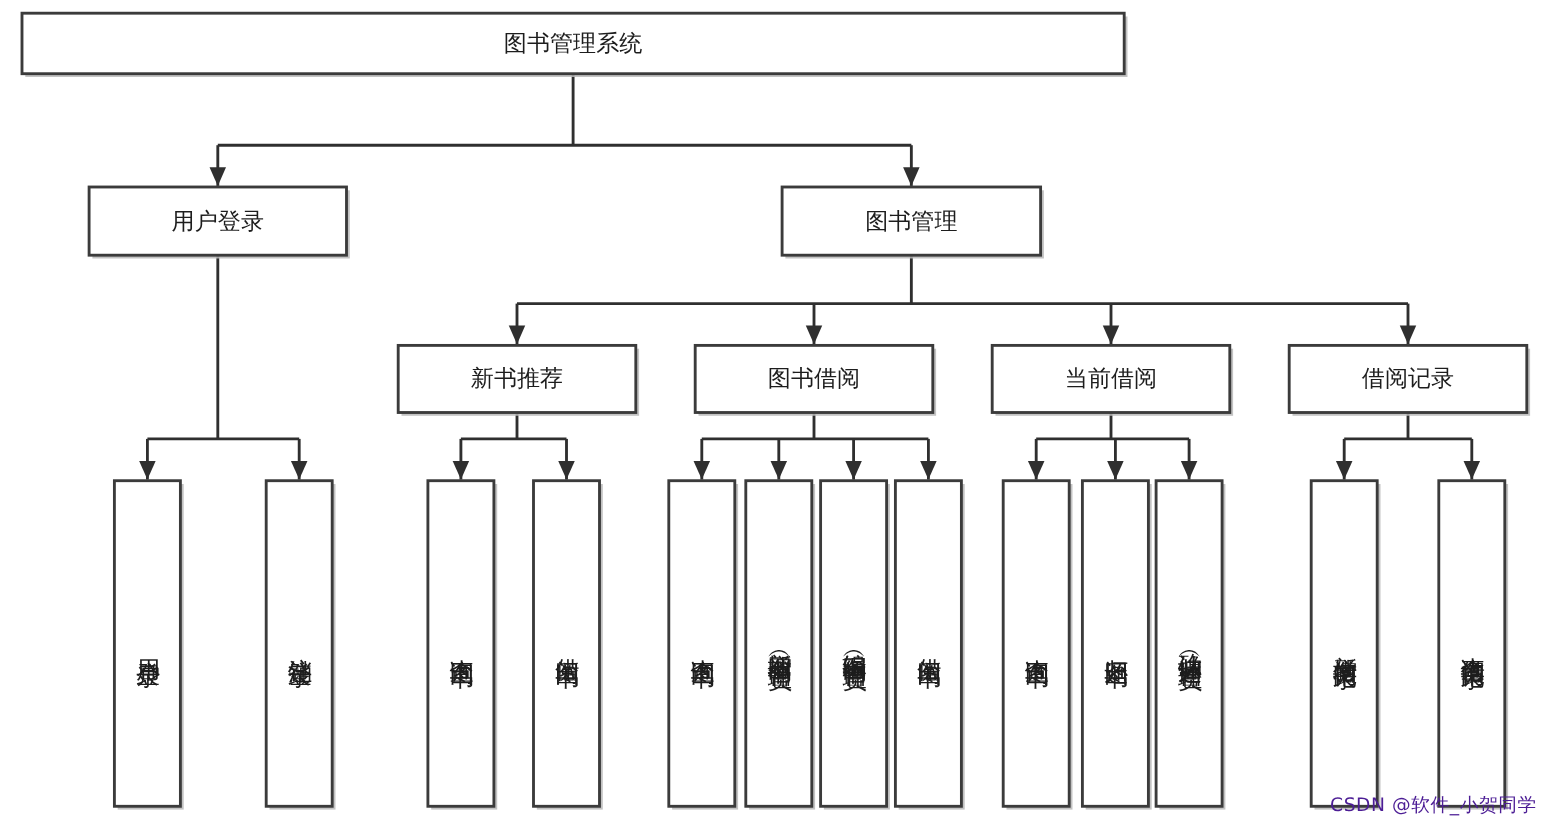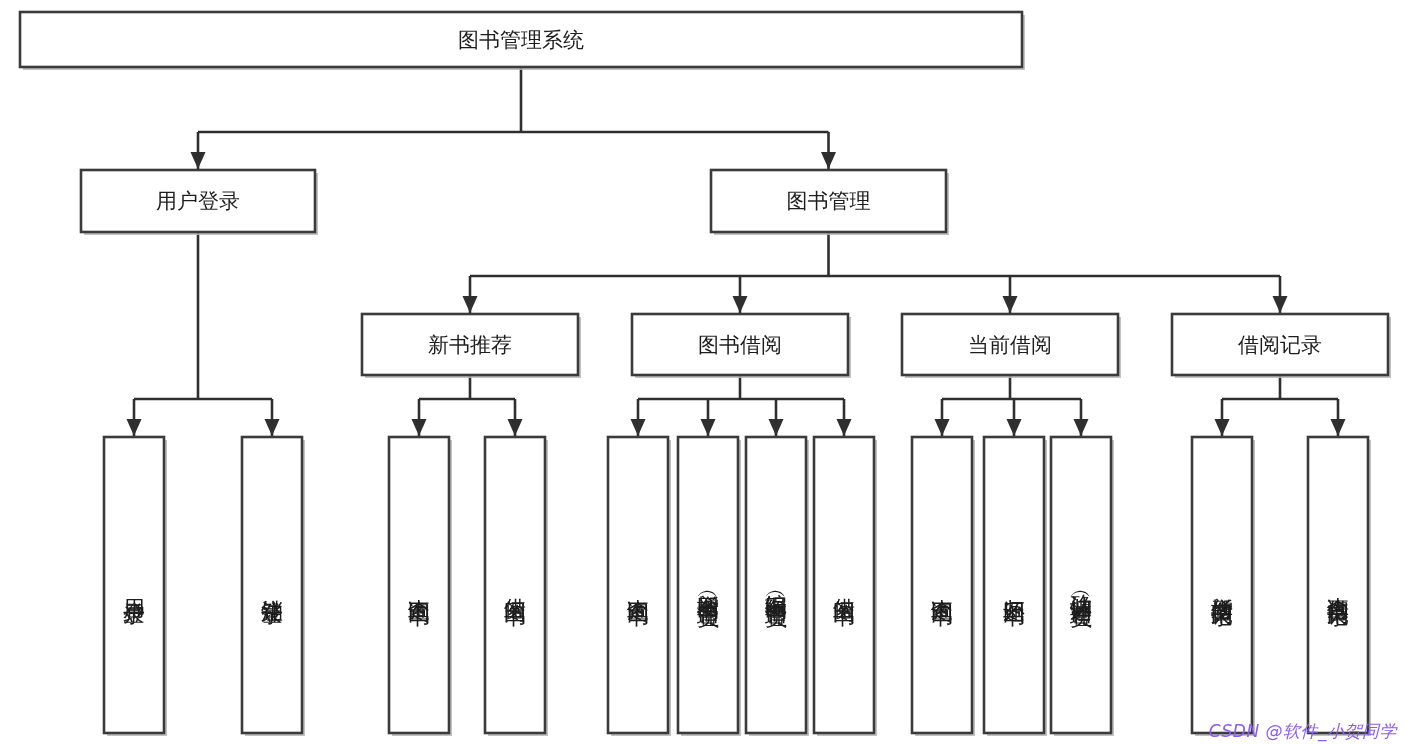--- a/index.html
+++ b/index.html
@@ -69,24 +69,23 @@
     color: #1d1d1d;
     letter-spacing: 2px;
     white-space: nowrap;
   }
   .watermark {
     position: absolute;
     right: 8px;
     bottom: 4px;
     font-family: "DejaVu Sans", "Liberation Sans", sans-serif;
     font-size: 17px;
-    color: #8b5cf6;
+    color: #4c1d95;
     letter-spacing: 0.5px;
     user-select: none;
-    font-style: italic;
   }
 </style>
 </head>
 <body>
 
 <div id="diagram-root">
   <svg id="flow" viewBox="0 0 1405 747">
     <g id="edges-layer">
         <g>
           <line x1="521" y1="67" x2="521" y2="132" class="conn"></line>

